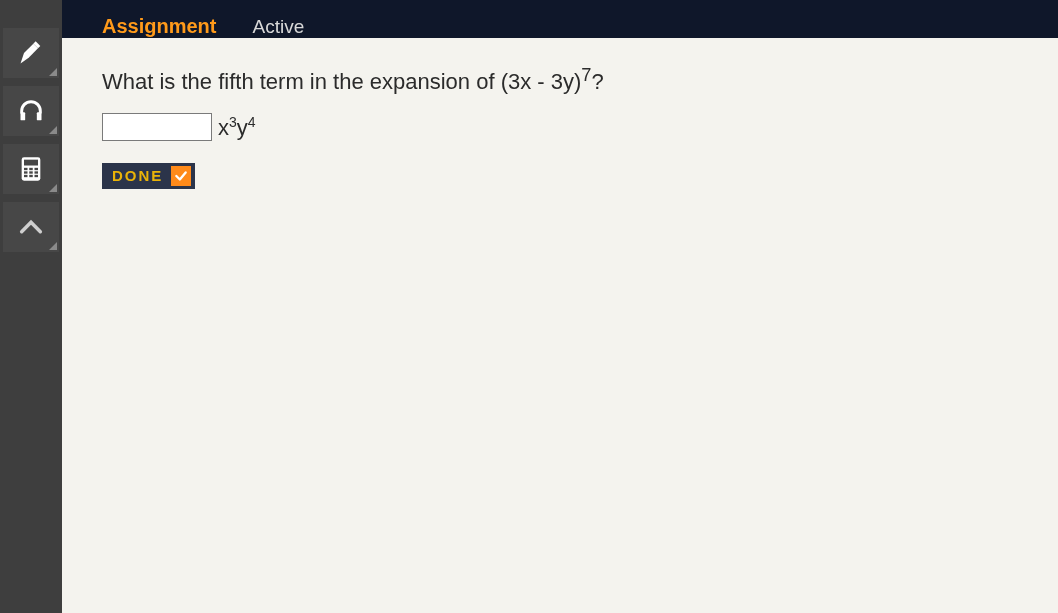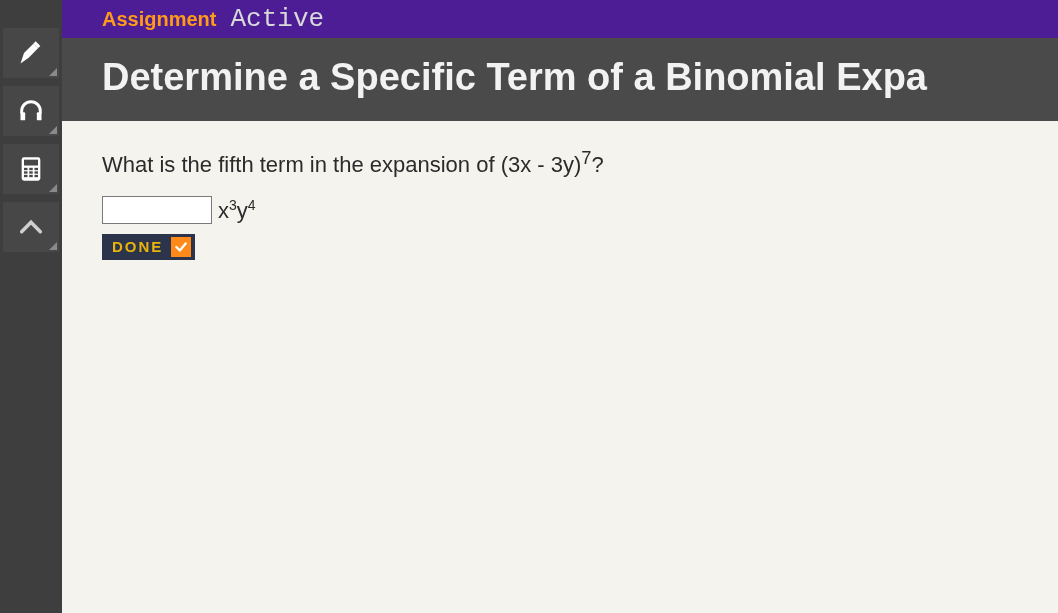--- a/index.html
+++ b/index.html
@@ -37,34 +37,33 @@
   .main {
     flex: 1;
     display: flex;
     flex-direction: column;
     background: #444;
   }
 
   .tabbar {
     height: 38px;
     display: flex;
-    align-items: center;
+    align-items: flex-end;
     padding-left: 40px;
-    gap: 14px;
-    background: #4c1d95;
+    gap: 36px;
+    background: #0f172a;
   }
   .tab-assignment {
     color: #ff9a1a;
     font-weight: bold;
     font-size: 20px;
   }
   .tab-active {
     color: #d9d9d9;
-    font-size: 26px;
-    font-family: Liberation Mono, monospace;
+    font-size: 19px;
   }
 
   .titlebar {
     background: #4a4a4a;
     padding: 18px 0 22px 40px;
   }
   .titlebar h1 {
     color: #f2f2f2;
     font-size: 38px;
     font-weight: bold;
@@ -72,21 +71,21 @@
   }
 
   .content {
     flex: 1;
     background: #f4f3ee;
     padding: 26px 0 0 40px;
     color: #2b2b2b;
     font-size: 22px;
   }
   .question { margin-bottom: 18px; }
-  .answer-row { display: flex; align-items: center; gap: 6px; margin-bottom: 8px; }
+  .answer-row { display: flex; align-items: center; gap: 6px; margin-bottom: 20px; }
   .answer-input {
     width: 110px;
     height: 28px;
     border: 1px solid #7a7a7a;
     background: #fff;
     font-size: 18px;
     padding: 0 4px;
   }
   .term { font-size: 22px; }
   .term sup { font-size: 14px; vertical-align: super; }
@@ -156,23 +155,20 @@
     <div class="corner"></div>
   </div>
 </div>
 
 <div class="main">
   <div class="tabbar">
     <span class="tab-assignment">Assignment</span>
     <span class="tab-active">Active</span>
   </div>
 
-  <div class="titlebar">
-    <h1>Determine a Specific Term of a Binomial Expa</h1>
-  </div>
 
   <div class="content">
     <div class="question">
       <span>What is the fifth term in the expansion of (3x - 3y)</span><sup>7</sup><span>?</span>
     </div>
     <div class="answer-row">
       <input class="answer-input" type="text" value="" style="">
       <span class="term">
         <span>x</span><sup>3</sup><span>y</span><sup>4</sup>
       </span>

